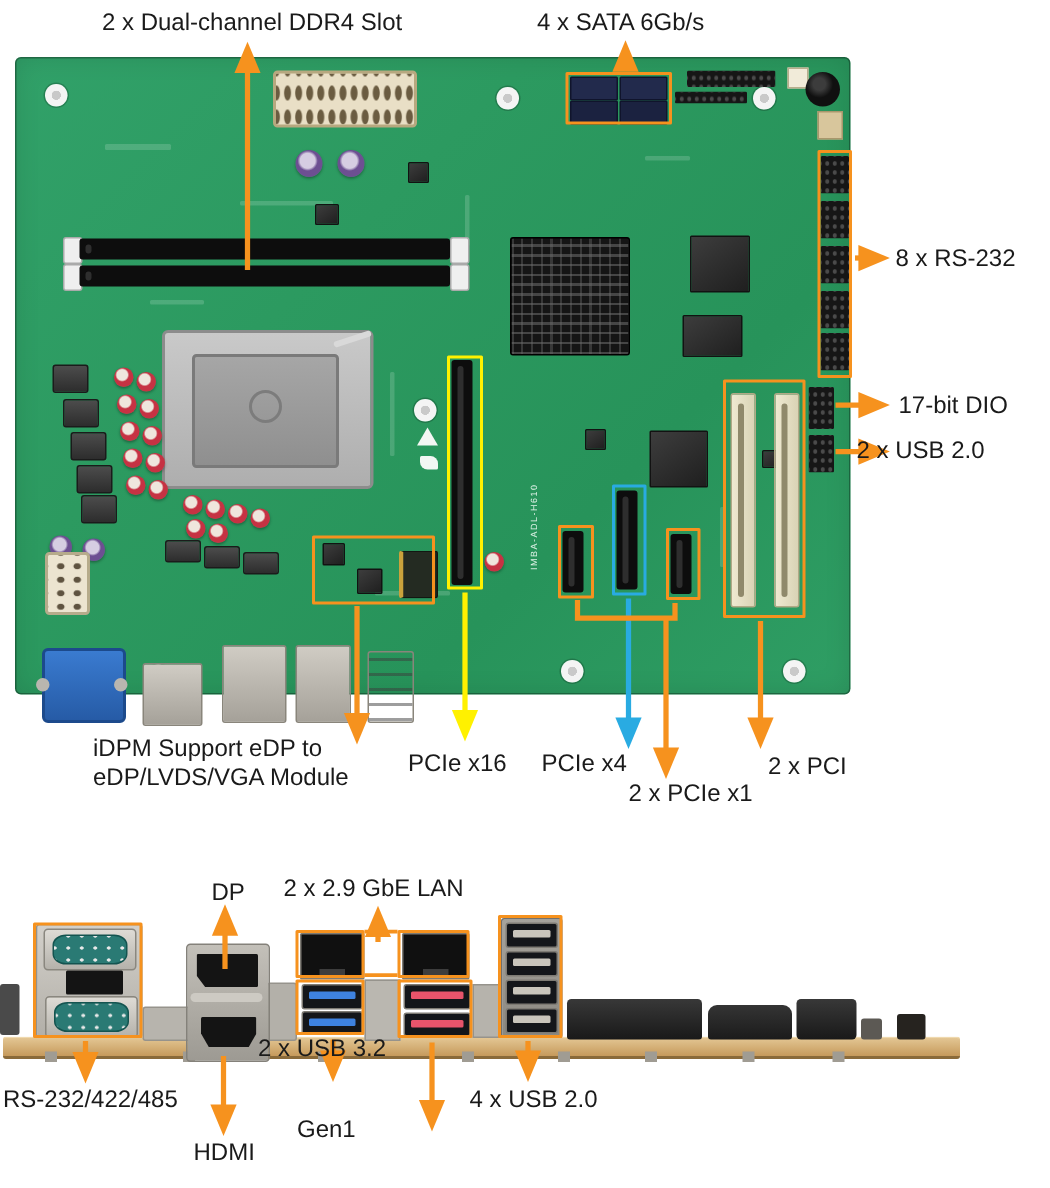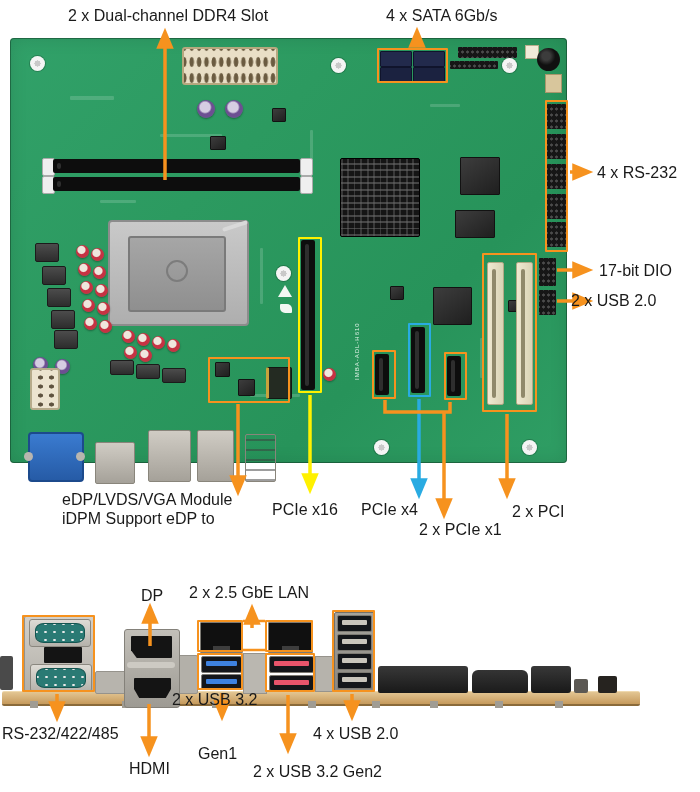--- a/index.html
+++ b/index.html
@@ -259,34 +259,33 @@
     <line class="ao" x1="150" y1="646" x2="150" y2="608" marker-end="url(#mo)"></line>
     <line class="ao" x1="252" y1="628" x2="252" y2="609" marker-end="url(#mo)"></line>
     <line class="ao" x1="57" y1="694" x2="57" y2="717" marker-end="url(#mo)"></line>
     <line class="ao" x1="149" y1="704" x2="149" y2="752" marker-end="url(#mo)"></line>
     <line class="ao" x1="222" y1="693" x2="222" y2="716" marker-end="url(#mo)"></line>
     <line class="ao" x1="288" y1="695" x2="288" y2="749" marker-end="url(#mo)"></line>
     <line class="ao" x1="352" y1="694" x2="352" y2="716" marker-end="url(#mo)"></line>
   </svg>
 
   <div class="lbl" style="left:68px;top:6px">2 x Dual-channel DDR4 Slot</div>
-  <div class="lbl" style="left:386px;top:6px">4 x SATA 6Gb/s</div>
-  <div class="lbl" style="left:597px;top:163px">4 x RS-232</div>
+  <div class="lbl" style="left:358px;top:6px">4 x SATA 6Gb/s</div>
+  <div class="lbl" style="left:597px;top:163px">8 x RS-232</div>
   <div class="lbl" style="left:599px;top:261px">17-bit DIO</div>
   <div class="lbl" style="left:571px;top:291px">2 x USB 2.0</div>
   <div class="lbl" style="left:62px;top:490px">
+    <div>iDPM Support eDP to</div>
     <div>eDP/LVDS/VGA Module</div>
-    <div>iDPM Support eDP to</div>
   </div>
   <div class="lbl" style="left:272px;top:500px">PCIe x16</div>
   <div class="lbl" style="left:361px;top:500px">PCIe x4</div>
   <div class="lbl" style="left:419px;top:520px">2 x PCIe x1</div>
   <div class="lbl" style="left:512px;top:502px">2 x PCI</div>
 
   <div class="lbl" style="left:141px;top:586px">DP</div>
-  <div class="lbl" style="left:189px;top:583px">2 x 2.5 GbE LAN</div>
+  <div class="lbl" style="left:189px;top:583px">2 x 2.9 GbE LAN</div>
   <div class="lbl" style="left:2px;top:724px">RS-232/422/485</div>
   <div class="lbl" style="left:129px;top:759px">HDMI</div>
   <div class="lbl" style="left:172px;top:690px">2 x USB 3.2</div>
   <div class="lbl" style="left:198px;top:744px">Gen1</div>
-  <div class="lbl" style="left:253px;top:762px">2 x USB 3.2 Gen2</div>
   <div class="lbl" style="left:313px;top:724px">4 x USB 2.0</div>
 </div>
 
 </body></html>

